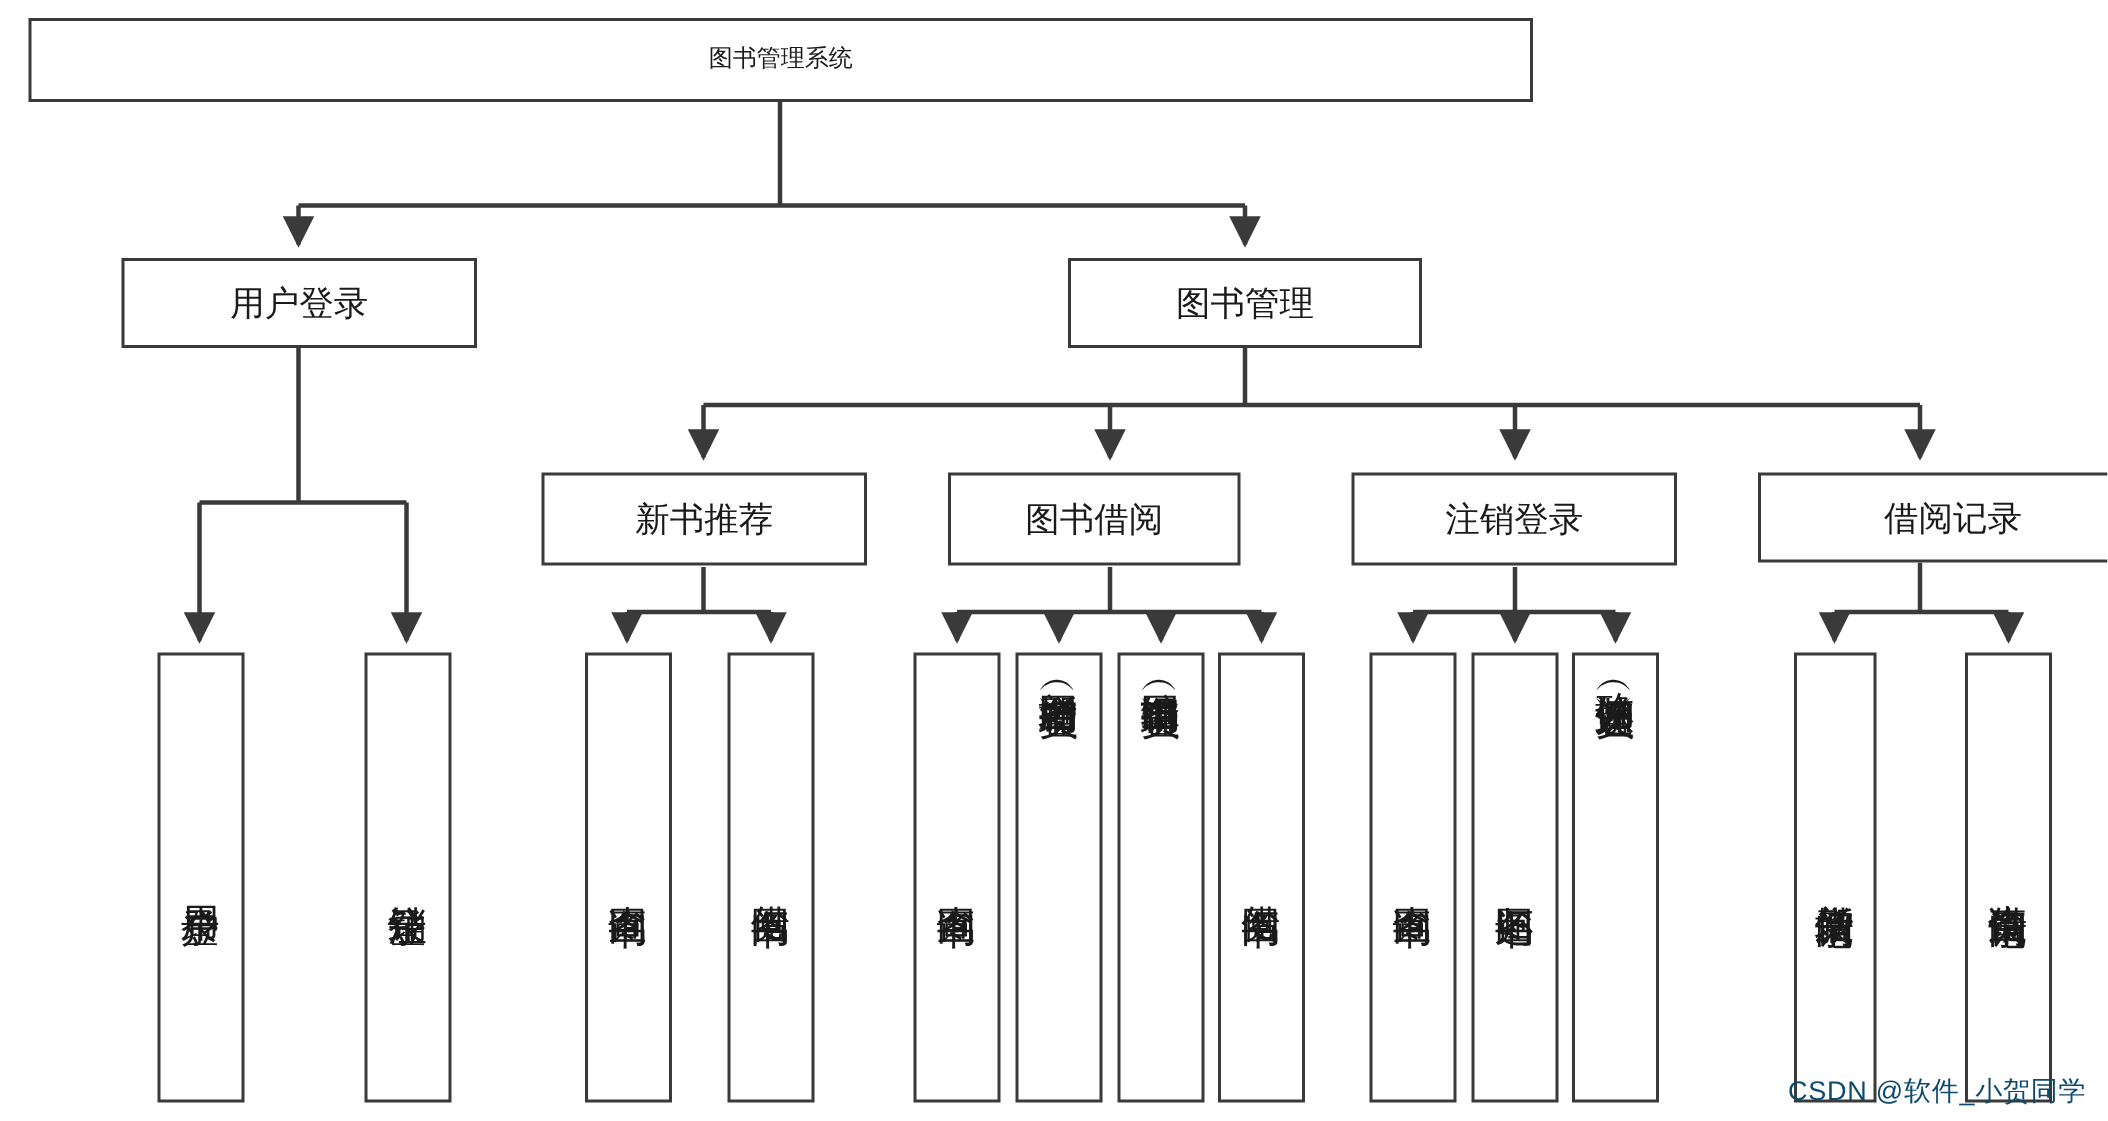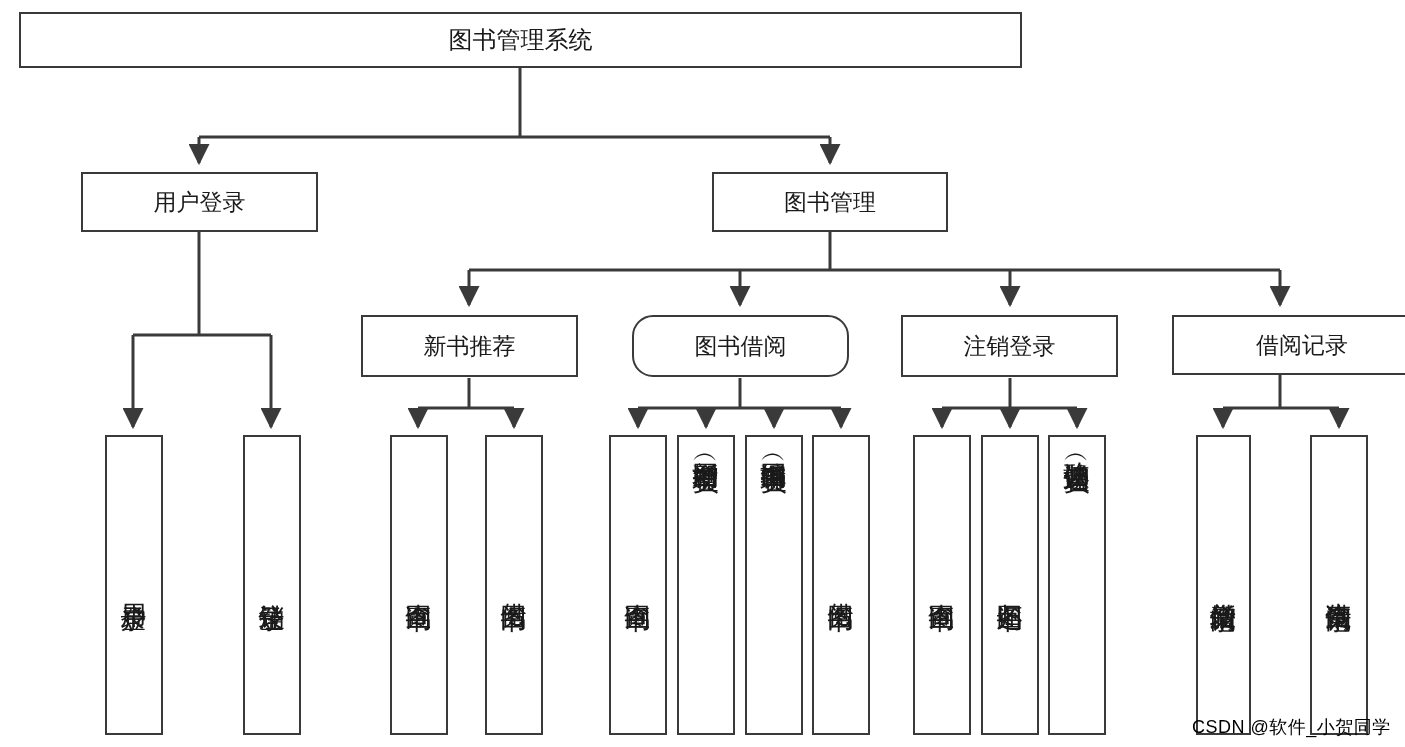--- a/index.html
+++ b/index.html
@@ -40,21 +40,21 @@
     display: block;
     text-align: center;
     line-height: 1.22;
     white-space: nowrap;
   }
   
   .node.h .node-label {
     font-size: 23px;
   }
   .node.root .node-label {
-    font-size: 24px;
+    font-size: 16px;
   }
   
   .node.v {
     align-items: flex-start;
     justify-content: center;
     padding-top: 4px;
   }
   .node.v .node-label {
     writing-mode: vertical-rl;
     text-orientation: upright;
@@ -64,21 +64,21 @@
     white-space: nowrap;
   }
   
   .node.v.center {
     align-items: center;
     padding-top: 0;
   }
   .watermark {
     position: absolute;
     font-size: 18px;
-    color: #000000;
+    color: #0c4a6e;
     white-space: nowrap;
     z-index: 3;
     letter-spacing: 0.5px;
   }
 </style>
 </head>
 <body>
 
 <div id="canvas">
 
@@ -141,21 +141,21 @@
   </div>
 
   <div class="node h" style="left:361px; top:315px; width:217px; height:62px;">
     <span class="node-label">新书推荐</span>
   </div>
 
   <div class="node h" style="left:712px; top:172px; width:236px; height:60px;">
     <span class="node-label">图书管理</span>
   </div>
 
-  <div class="node h" style="left:632px; top:315px; width:217px; height:62px;border-radius:21px;">
+  <div class="node h" style="left:632px; top:315px; width:195px; height:62px;">
     <span class="node-label">图书借阅</span>
   </div>
 
   <div class="node h" style="left:901px; top:315px; width:217px; height:62px;">
     <span class="node-label">注销登录</span>
   </div>
 
   <div class="node h" style="left:1172px; top:315px; width:260px; height:60px;">
     <span class="node-label">借阅记录</span>
   </div>

